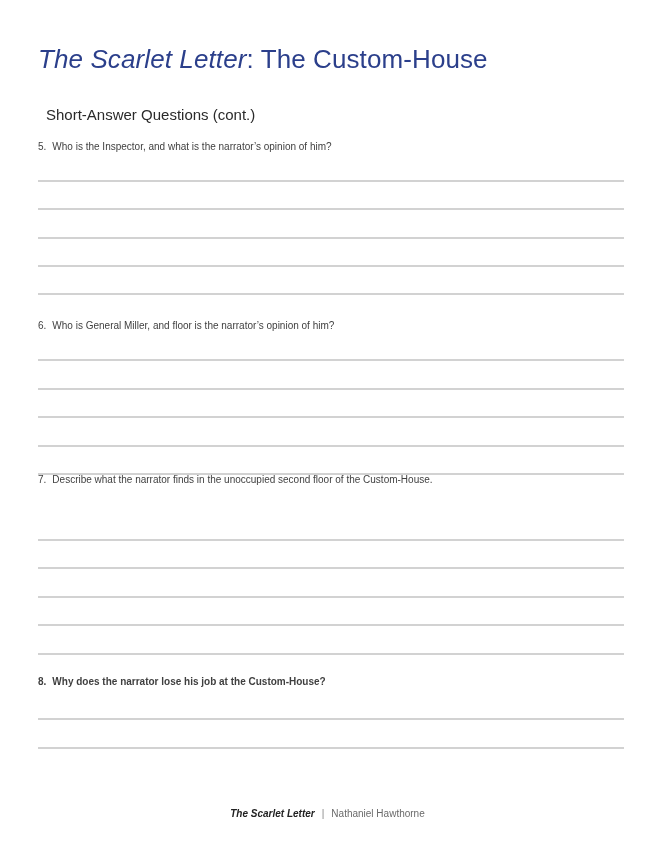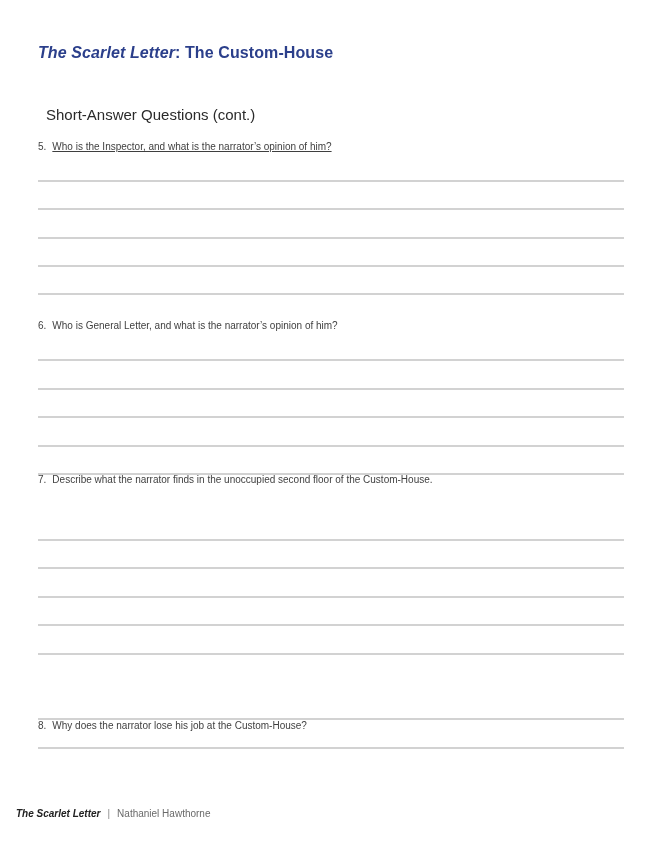--- a/index.html
+++ b/index.html
@@ -1,67 +1,67 @@
 <!DOCTYPE html>
 <html><head>
 <meta charset="utf-8">
 <style>
   html, body { margin: 0; padding: 0; background: #ffffff; }
   body { width: 663px; height: 858px; position: relative; overflow: hidden;
          font-family: "Liberation Sans", sans-serif; color: #3a3a3a; }
   .title { position: absolute; left: 38px; top: 44px; margin: 0;
-           font-size: 16px; font-weight: bold; color: #2b3f8b; letter-spacing: 0.1px;
+           font-size: 26px; font-weight: normal; color: #2b3f8b; letter-spacing: 0.1px;
            white-space: nowrap; }
   .title em { font-style: italic; }
   .section-heading { position: absolute; left: 38px; top: 98px; margin: 8px;
            font-size: 15px; font-weight: normal; color: #2a2a2a; white-space: nowrap; }
   .question { position: absolute; left: 38px; font-size: 10px; color: #3f3f3f; white-space: nowrap; }
   .question .num { display: inline-block; margin-right: 6px; }
   .answer-line { position: absolute; left: 38px; width: 586px; height: 0;
                  border-top: 2px solid #d2d2d2; }
-  .footer { position: absolute; top: 808px; left: 16px; width: 639px; 
+  .footer { position: absolute; top: 808px; left: 8px; width: 639px; text-align: center;
             font-size: 10px; color: #6a6a6a; white-space: nowrap; }
   .footer .book { font-weight: bold; font-style: italic; color: #222; }
   .footer .sep { margin: 0 7px; color: #888; }
 </style>
 </head>
 <body>
 
 <h1 class="title"><em>The Scarlet Letter</em><span>: The Custom-House</span></h1>
 
 <h2 class="section-heading">Short-Answer Questions (cont.)</h2>
 
-<div class="question" style="top:141px;text-decoration:underline;">
+<div class="question" style="top:141px;">
   <span class="num">5.</span><span>Who is the Inspector, and what is the narrator’s opinion of him?</span>
 </div>
 <div class="answer-line" style="top:180px;"></div>
 <div class="answer-line" style="top:208px;"></div>
 <div class="answer-line" style="top:237px;"></div>
 <div class="answer-line" style="top:265px;"></div>
 <div class="answer-line" style="top:293px;"></div>
 
 <div class="question" style="top:320px;">
-  <span class="num">6.</span><span>Who is General Letter, and what is the narrator’s opinion of him?</span>
+  <span class="num">6.</span><span>Who is General Miller, and floor is the narrator’s opinion of him?</span>
 </div>
 <div class="answer-line" style="top:359px;"></div>
 <div class="answer-line" style="top:388px;"></div>
 <div class="answer-line" style="top:416px;"></div>
 <div class="answer-line" style="top:445px;"></div>
 <div class="answer-line" style="top:473px;"></div>
 
 <div class="question" style="top:474px;">
   <span class="num">7.</span><span>Describe what the narrator finds in the unoccupied second floor of the Custom-House.</span>
 </div>
 <div class="answer-line" style="top:539px;"></div>
 <div class="answer-line" style="top:567px;"></div>
 <div class="answer-line" style="top:596px;"></div>
 <div class="answer-line" style="top:624px;"></div>
 <div class="answer-line" style="top:653px;"></div>
 
-<div class="question" style="top:720px;">
+<div class="question" style="top:676px;font-weight:bold;">
   <span class="num">8.</span><span>Why does the narrator lose his job at the Custom-House?</span>
 </div>
 <div class="answer-line" style="top:718px;"></div>
 <div class="answer-line" style="top:747px;"></div>
 
 <div class="footer">
   <span class="book">The Scarlet Letter</span><span class="sep">|</span><span>Nathaniel Hawthorne</span>
 </div>
 
 </body></html>

